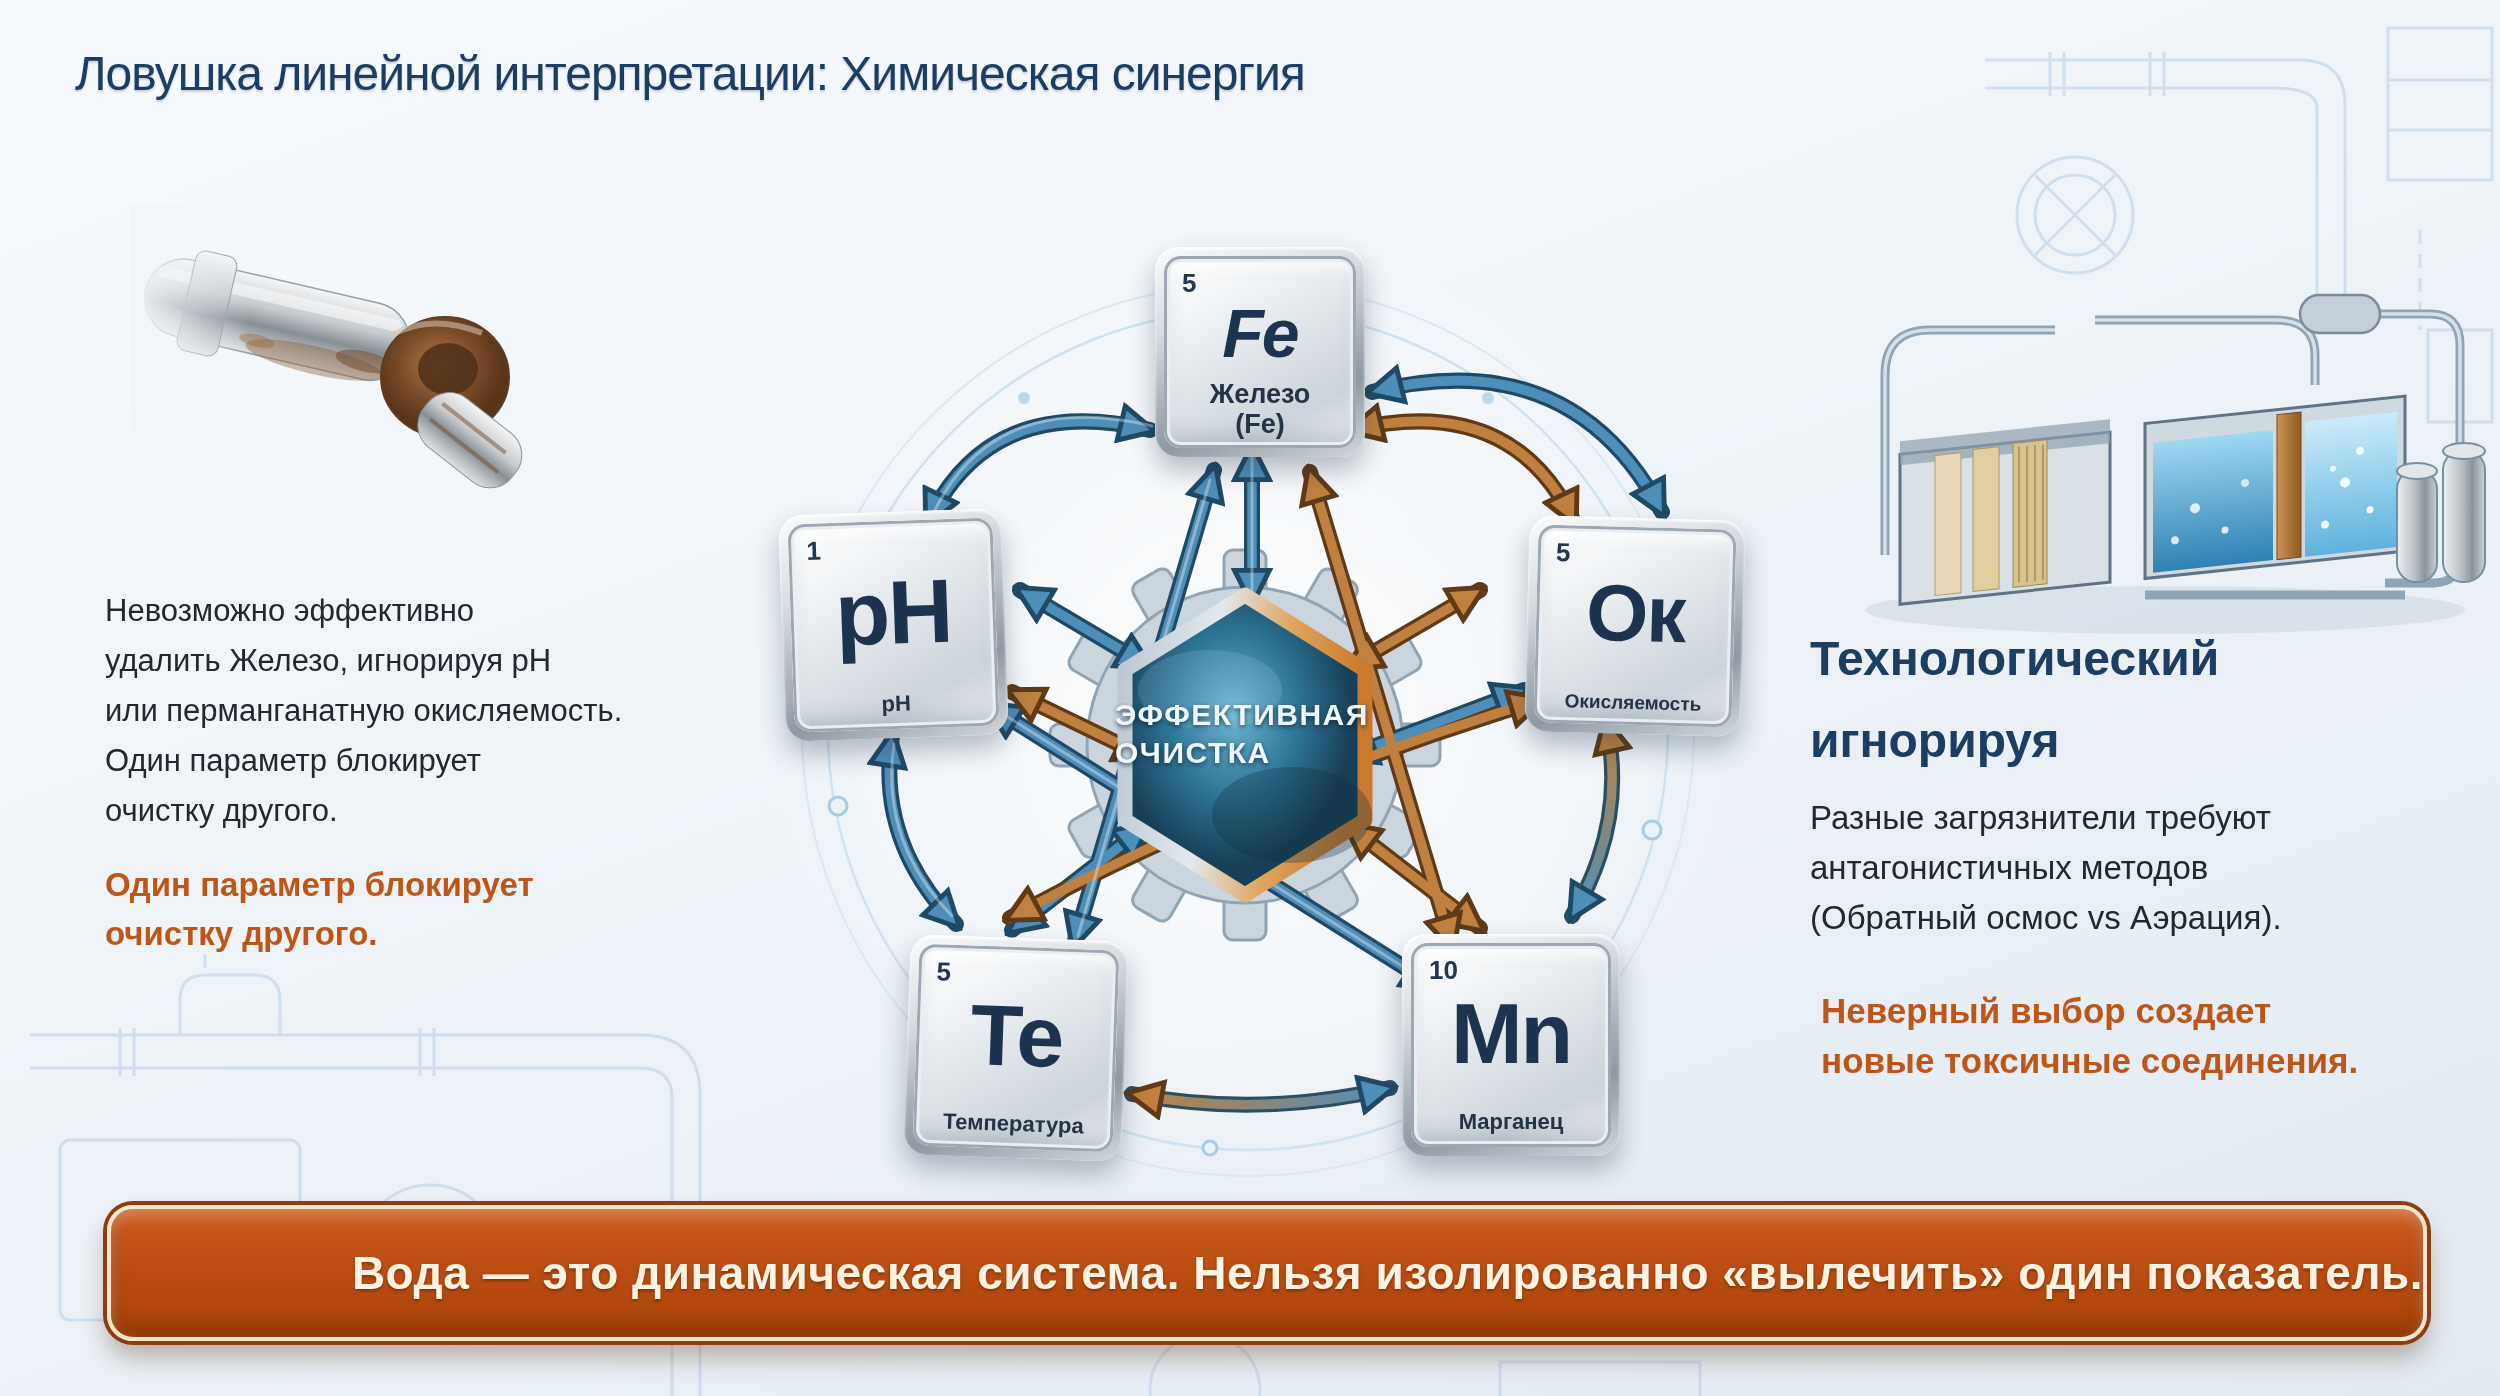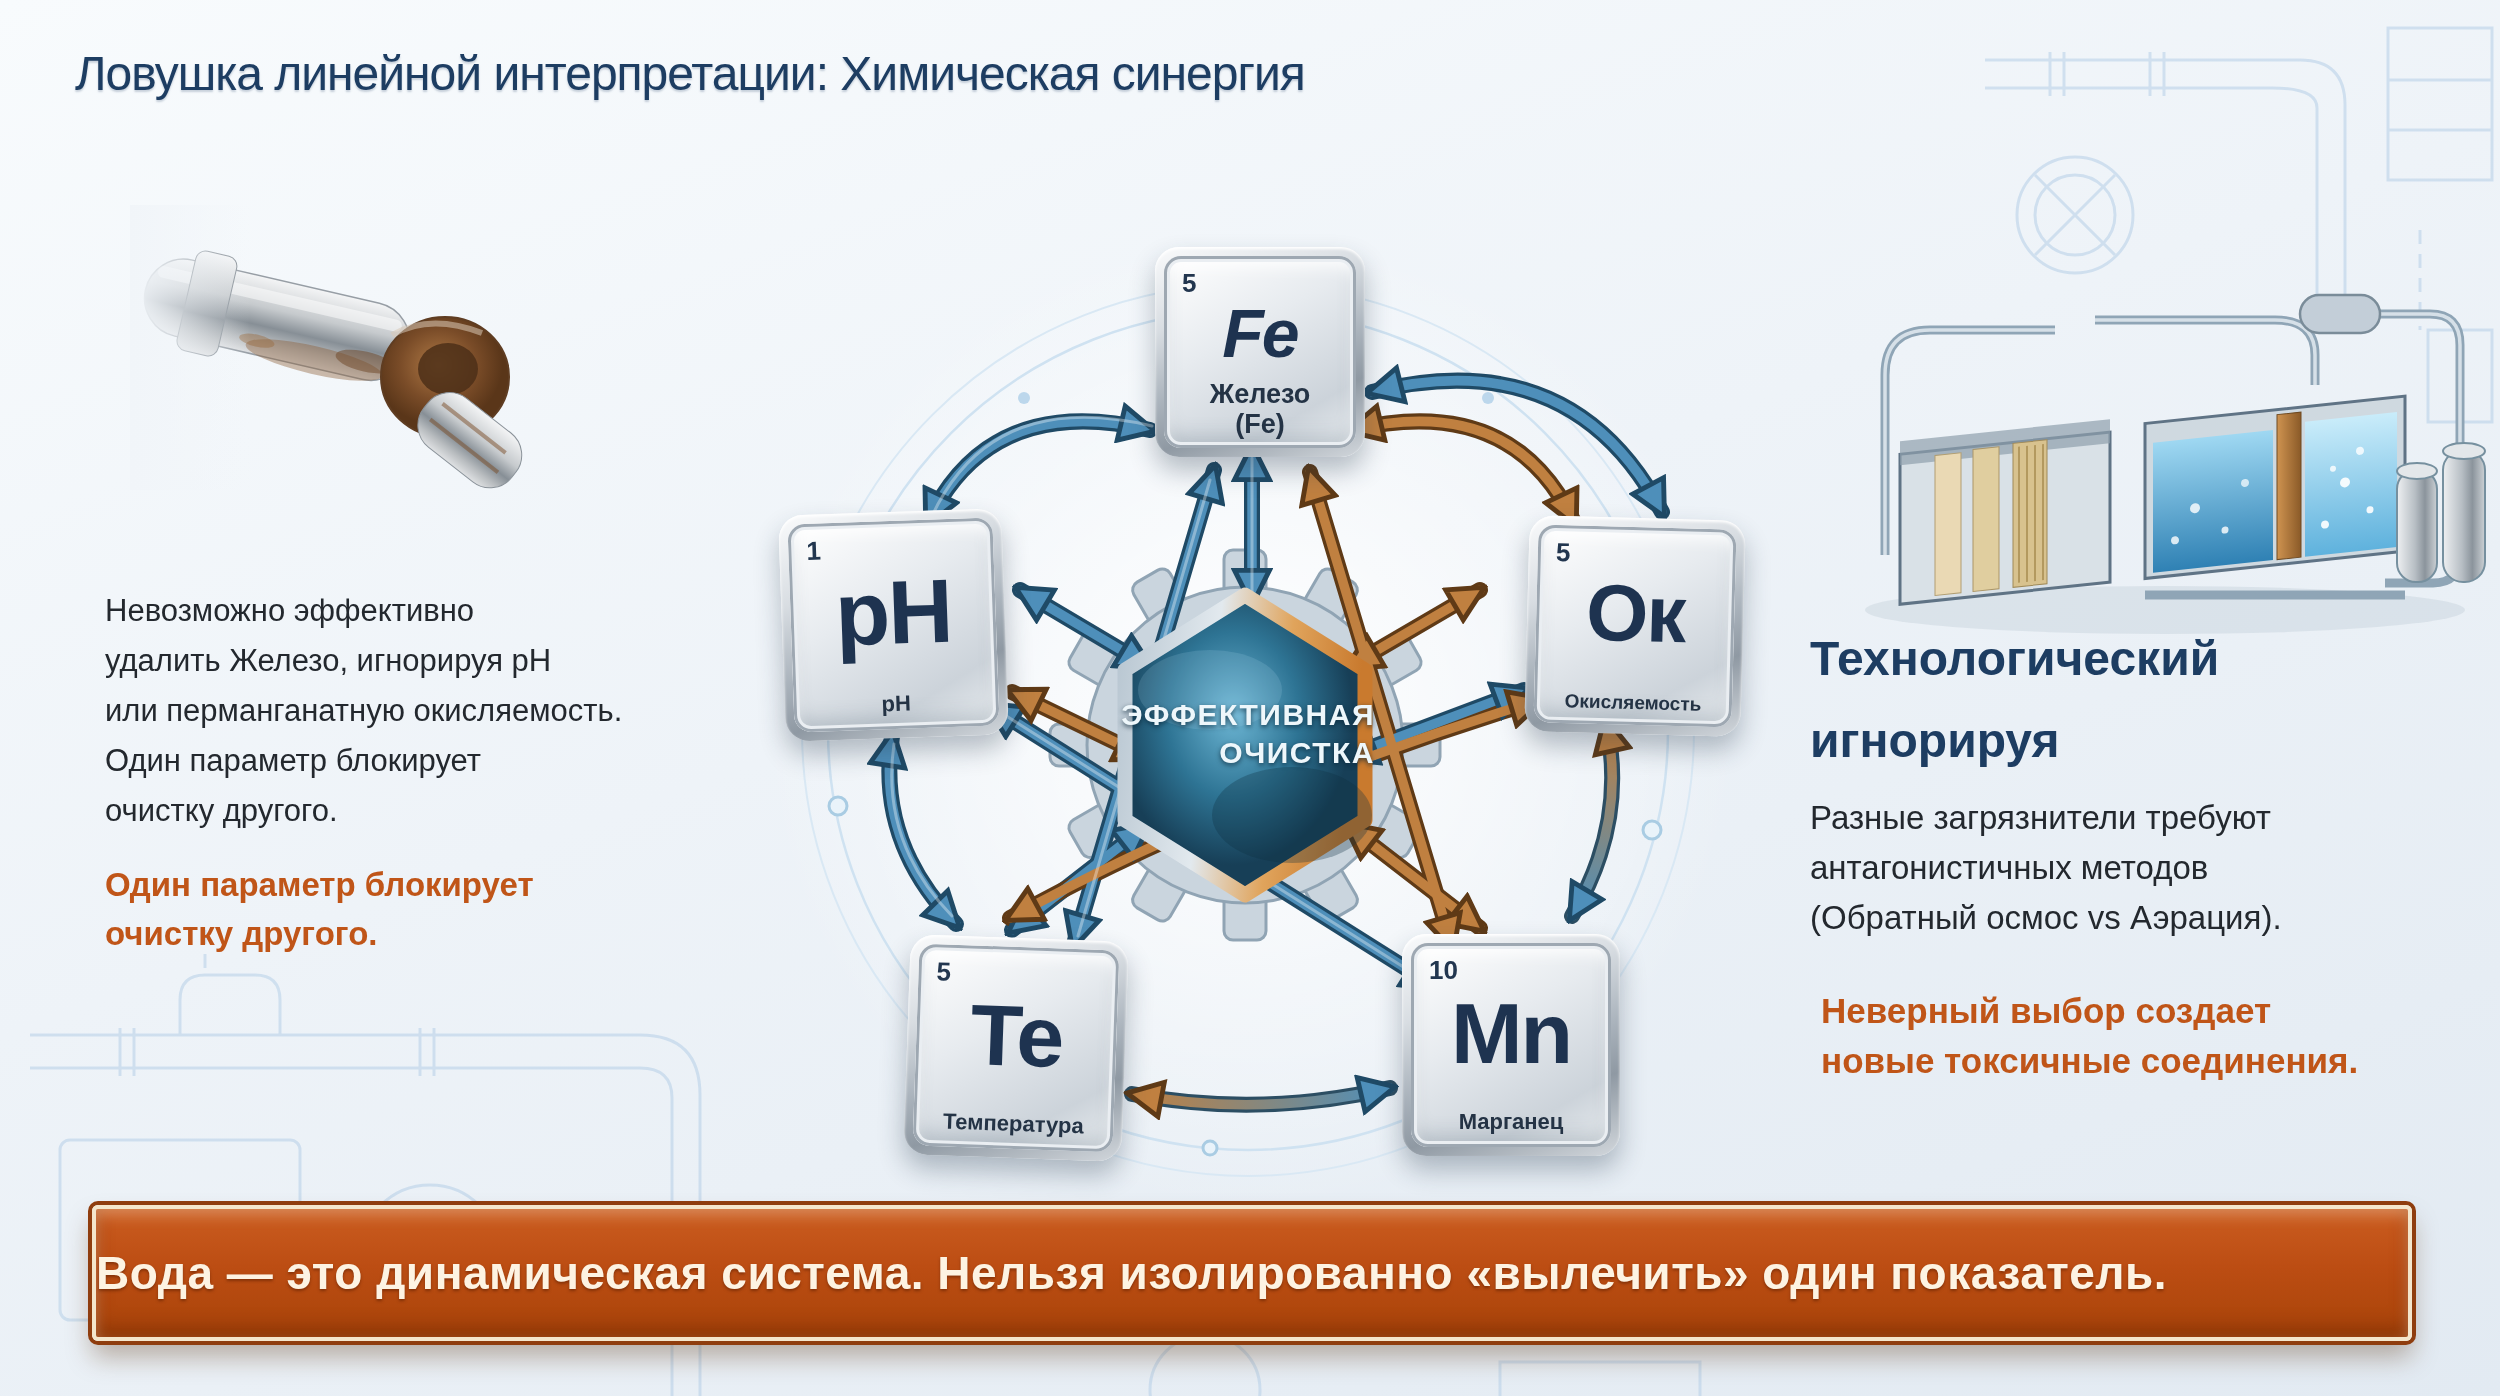--- a/index.html
+++ b/index.html
@@ -12,26 +12,26 @@
   
   #title{left:75px;top:46px;font-size:48px;font-weight:normal;color:#1d3d62;letter-spacing:-1px;
          white-space:nowrap;z-index:5;text-shadow:0 2px 2px rgba(110,130,155,.35);}
   #ldh{left:105px;top:503px;font-size:41px;font-weight:bold;color:#1d3d62;z-index:5;}
   #ldb{left:105px;top:586px;font-size:31px;color:#23282e;line-height:50px;z-index:5;}
   #lde{left:105px;top:860px;font-size:33px;font-weight:bold;color:#c05518;line-height:49px;z-index:5;}
   #rdh{left:1810px;top:618px;font-size:48px;font-weight:bold;color:#1d3d62;line-height:82px;z-index:5;}
   #rdb{left:1810px;top:793px;font-size:33px;color:#23282e;line-height:50px;z-index:5;}
   #rde{left:1810px;top:986px;font-size:35px;font-weight:bold;color:#c05518;line-height:50px;z-index:5;margin-left:11px;}
   
-  #banner{left:92px;top:1205px;width:2312px;height:128px;border-radius:6px;z-index:6;
+  #banner{left:107px;top:1205px;width:2312px;height:128px;border-radius:26px;z-index:6;
          background:linear-gradient(180deg,#cb5d20 0%,#bc4d13 45%,#a94409 100%);
          border:4px solid #f4e6cc;
          box-shadow:0 0 0 4px #8f3d0e,0 16px 26px rgba(90,45,10,.35),
                     inset 0 6px 14px rgba(255,230,200,.35),inset 0 -10px 18px rgba(90,30,0,.35);
-         display:flex;align-items:center;justify-content:flex-start;}
+         display:flex;align-items:center;justify-content:flex-end;}
   #banner span{font-size:46px;font-weight:bold;color:#fdf3e2;letter-spacing:.5px;
          text-shadow:0 2px 3px rgba(90,30,0,.55);}
   
   .tile{position:absolute;z-index:3;border-radius:24px;padding:9px;
         background:linear-gradient(160deg,#fafbfc 0%,#d8dde2 30%,#aab3bc 55%,#8f99a3 72%,#d2d7dc 100%);
         box-shadow:0 14px 26px rgba(30,50,70,.30),inset 0 2px 3px #ffffff;}
   .tin{height:100%;border-radius:17px;position:relative;
         background:linear-gradient(150deg,#ffffff,#e7ebef 40%,#ccd3da 78%,#e9edf0);
         box-shadow:inset 0 0 0 3px #9ea8b2,inset 0 0 0 6px #eaeef2,
                    inset 0 10px 16px rgba(255,255,255,.9),inset 0 -12px 18px rgba(110,125,140,.30);}
@@ -45,21 +45,21 @@
   #tile-fe .sym{font-size:68px;top:40%;font-style:italic;}
   #tile-fe .lbl{font-size:27px;bottom:9px;}
   #tile-ph{left:782px;top:512px;width:205px;height:208px;transform:rotate(-2deg);}
   #tile-ph .sym{font-size:90px;}
   #tile-ok{left:1527px;top:518px;width:198px;height:198px;transform:rotate(1.5deg);}
   #tile-ok .sym{font-size:80px;}
   #tile-ok .lbl{font-size:19px;}
   #tile-te{left:907px;top:938px;width:200px;height:202px;transform:rotate(2deg);}
   #tile-mn{left:1402px;top:934px;width:200px;height:204px;}
   
-  #hexlabel{left:1115px;top:696px;width:260px;z-index:4;text-align:right;font-weight:bold;
+  #hexlabel{left:1115px;top:696px;width:260px;z-index:4;text-align:left;font-weight:bold;
         color:#eef7fb;font-size:30px;line-height:38px;letter-spacing:1.5px;
         text-shadow:0 2px 5px rgba(8,35,52,.75);}
   #hexlabel i{display:block;font-style:normal;}
   svg.layer{position:absolute;left:0;top:0;z-index:2;pointer-events:none;}
   #bp{z-index:0;}
   .art{position:absolute;z-index:1;}
 </style>
 </head>
 <body>
 

